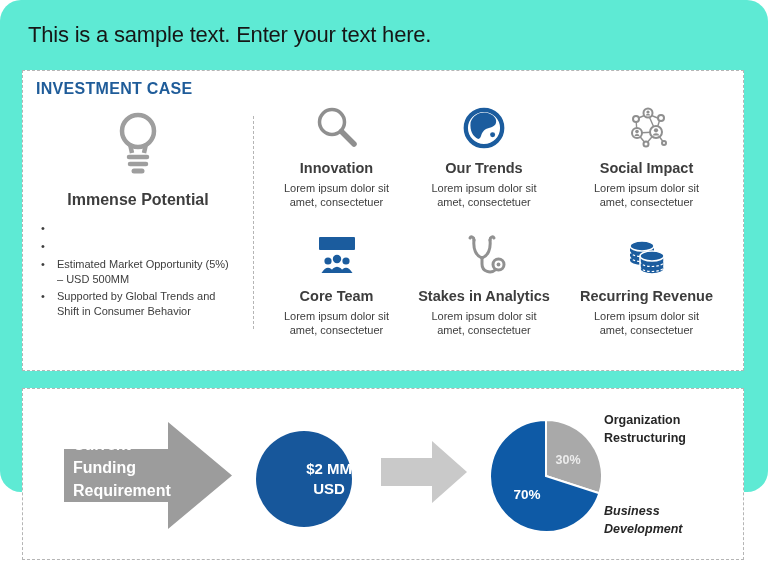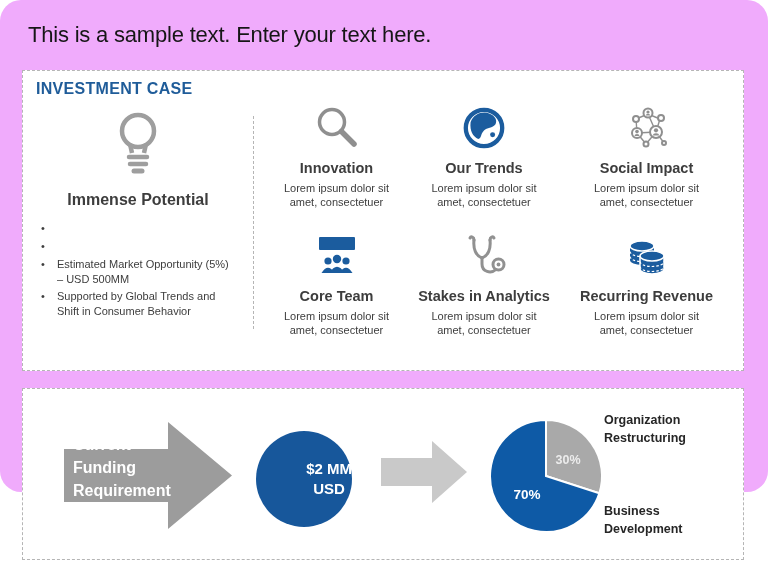--- a/index.html
+++ b/index.html
@@ -1,18 +1,18 @@
 <!DOCTYPE html>
 <html><head>
 <meta charset="utf-8">
 <style>
   * { margin: 0; padding: 0; box-sizing: border-box; }
   html, body { width: 768px; height: 576px; background: #ffffff; overflow: hidden;
     font-family: "Liberation Sans", sans-serif; }
-  .slide { position: relative; width: 768px; height: 492px; background: #f0abfc; border-radius: 21px; }
+  .slide { position: relative; width: 768px; height: 492px; background: #5eead4; border-radius: 21px; }
 
   .slide-title { position: absolute; left: 28px; top: 22px; font-size: 22px;
     font-weight: 500; color: #161616; letter-spacing: -0.2px; }
 
   .panel { position: absolute; border: 1px dashed #b5b5b5; background: #ffffff; }
   .panel-top { left: 22px; top: 70px; width: 722px; height: 301px; }
   .panel-bottom { left: 22px; top: 388px; width: 722px; height: 172px; }
 
   .ic-heading { position: absolute; left: 13px; top: 9px; font-size: 16px;
     font-weight: bold; color: #1f5c99; letter-spacing: 0.3px; }
@@ -40,21 +40,21 @@
     font-size: 16px; font-weight: bold; color: #ffffff; line-height: 1.45; }
   .amount-circle { position: absolute; left: 233px; top: 42px; width: 96px; height: 96px;
     border-radius: 50%; background: #17579b; display: flex; align-items: center;
     justify-content: flex-end; text-align: center; }
   .amount-text { font-size: 15px; font-weight: bold; color: #ffffff; line-height: 1.35; }
   .small-arrow { position: absolute; left: 358px; top: 52px; }
   .pie-svg { position: absolute; left: 461px; top: 25px; }
   .pie-label { position: absolute; width: 124px; font-size: 12.5px; font-weight: bold;
     color: #262626; line-height: 1.45; }
   .pie-label-1 { left: 581px; top: 22px; }
-  .pie-label-2 { left: 581px; top: 113px; }
+  .pie-label-2 { left: 581px; top: 113px; font-style: italic; }
 </style>
 </head>
 <body>
 
 <div class="slide">
 
   <div class="slide-title">This is a sample text. Enter your text here.</div>
 
   <div class="panel panel-top">
     <div class="ic-heading">INVESTMENT CASE</div>

